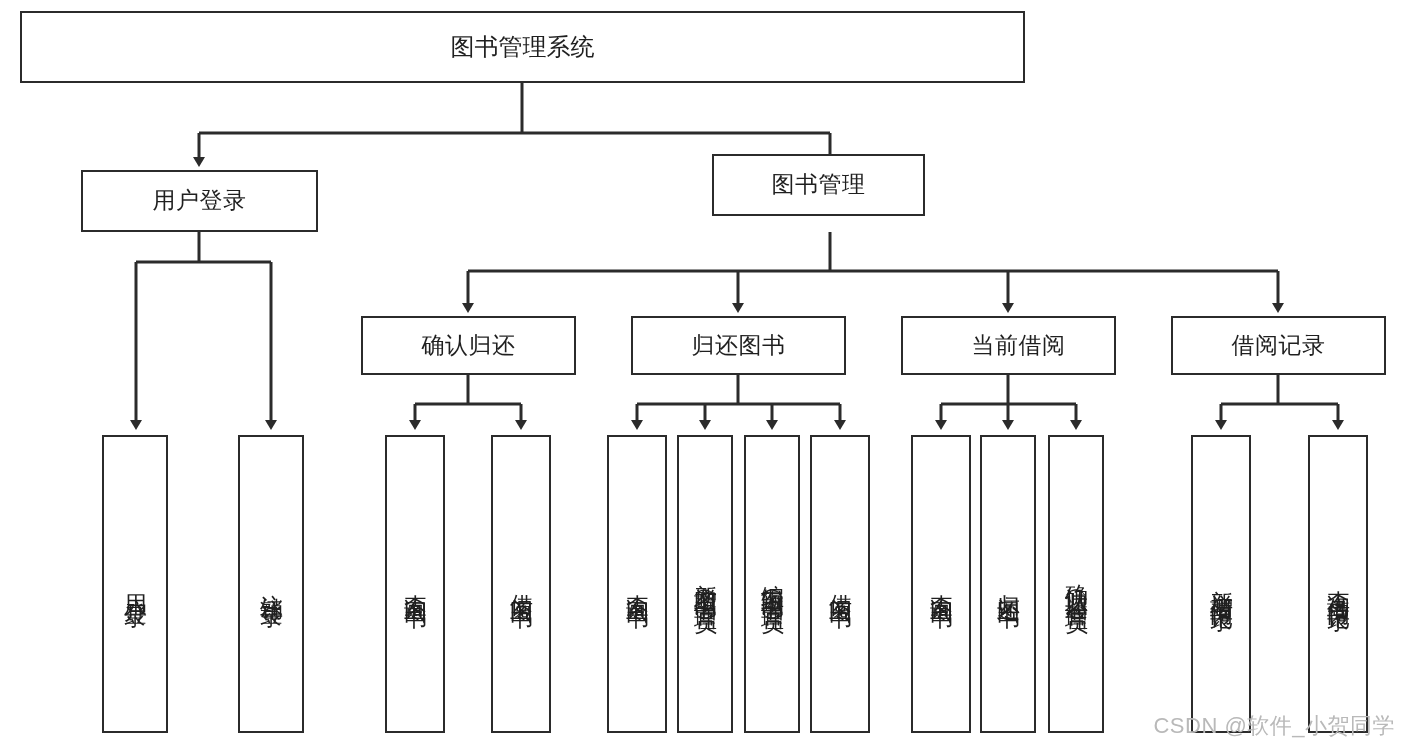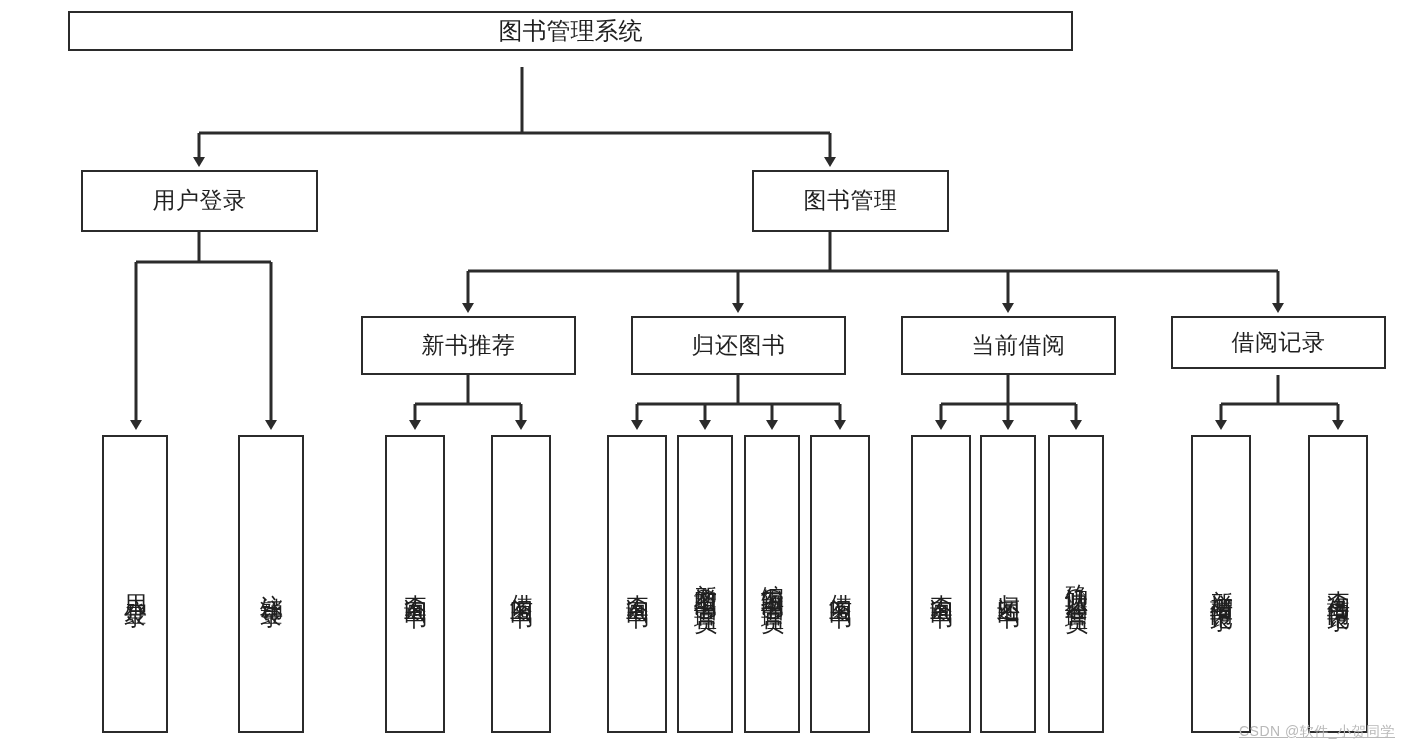--- a/index.html
+++ b/index.html
@@ -55,25 +55,24 @@
   }
   .node.v .vtext {
     writing-mode: vertical-rl;
     text-orientation: upright;
     display: block;
   }
   .watermark {
     position: absolute;
     right: 10px;
     bottom: 6px;
-    font-size: 14px;
+    font-size: 22px;
     color: #b9b9b9;
     white-space: nowrap;
     letter-spacing: 0.5px;
-    text-decoration: underline;
   }
 </style>
 </head>
 <body>
 
 <div id="canvas">
 
   <svg class="wires" viewBox="0 0 1405 747" xmlns="http://www.w3.org/2000/svg">
     <defs>
       <marker id="arw" markerWidth="10" markerHeight="12" refX="1" refY="6" orient="auto" markerUnits="userSpaceOnUse">
@@ -117,41 +116,41 @@
       <path d="M1008,404 L1008,421" marker-end="url(#arw)"></path>
       <path d="M1076,404 L1076,421" marker-end="url(#arw)"></path>
 
       <path d="M1278,375 L1278,404"></path>
       <path d="M1221,404 L1338,404"></path>
       <path d="M1221,404 L1221,421" marker-end="url(#arw)"></path>
       <path d="M1338,404 L1338,421" marker-end="url(#arw)"></path>
     </g>
   </svg>
 
-  <div class="node root" style="left:20px; top:11px; width:1005px; height:40px;margin-left:48px;">
+  <div class="node root" style="left:20px; top:11px; width:1005px; height:72px;">
     <span>图书管理系统</span>
   </div>
 
   <div class="node h" style="left:81px; top:170px; width:237px; height:62px;">
     <span>用户登录</span>
   </div>
-  <div class="node h" style="left:712px; top:170px; width:197px; height:62px;margin-left:40px;">
+  <div class="node h" style="left:712px; top:154px; width:213px; height:62px;">
     <span>图书管理</span>
   </div>
 
   <div class="node h" style="left:361px; top:316px; width:215px; height:59px;">
-    <span>新书推荐</span>
+    <span>确认归还</span>
   </div>
   <div class="node h" style="left:631px; top:316px; width:215px; height:59px;">
     <span>归还图书</span>
   </div>
   <div class="node h" style="left:901px; top:316px; width:215px; height:59px;padding-left:20px;">
     <span>当前借阅</span>
   </div>
-  <div class="node h" style="left:1171px; top:316px; width:215px; height:53px;">
+  <div class="node h" style="left:1171px; top:316px; width:215px; height:59px;">
     <span>借阅记录</span>
   </div>
 
   <div class="node v" style="left:102px; top:435px; width:66px; height:298px;">
     <span class="vtext">用户登录</span>
   </div>
   <div class="node v" style="left:238px; top:435px; width:66px; height:298px;">
     <span class="vtext">注销登录</span>
   </div>
 

